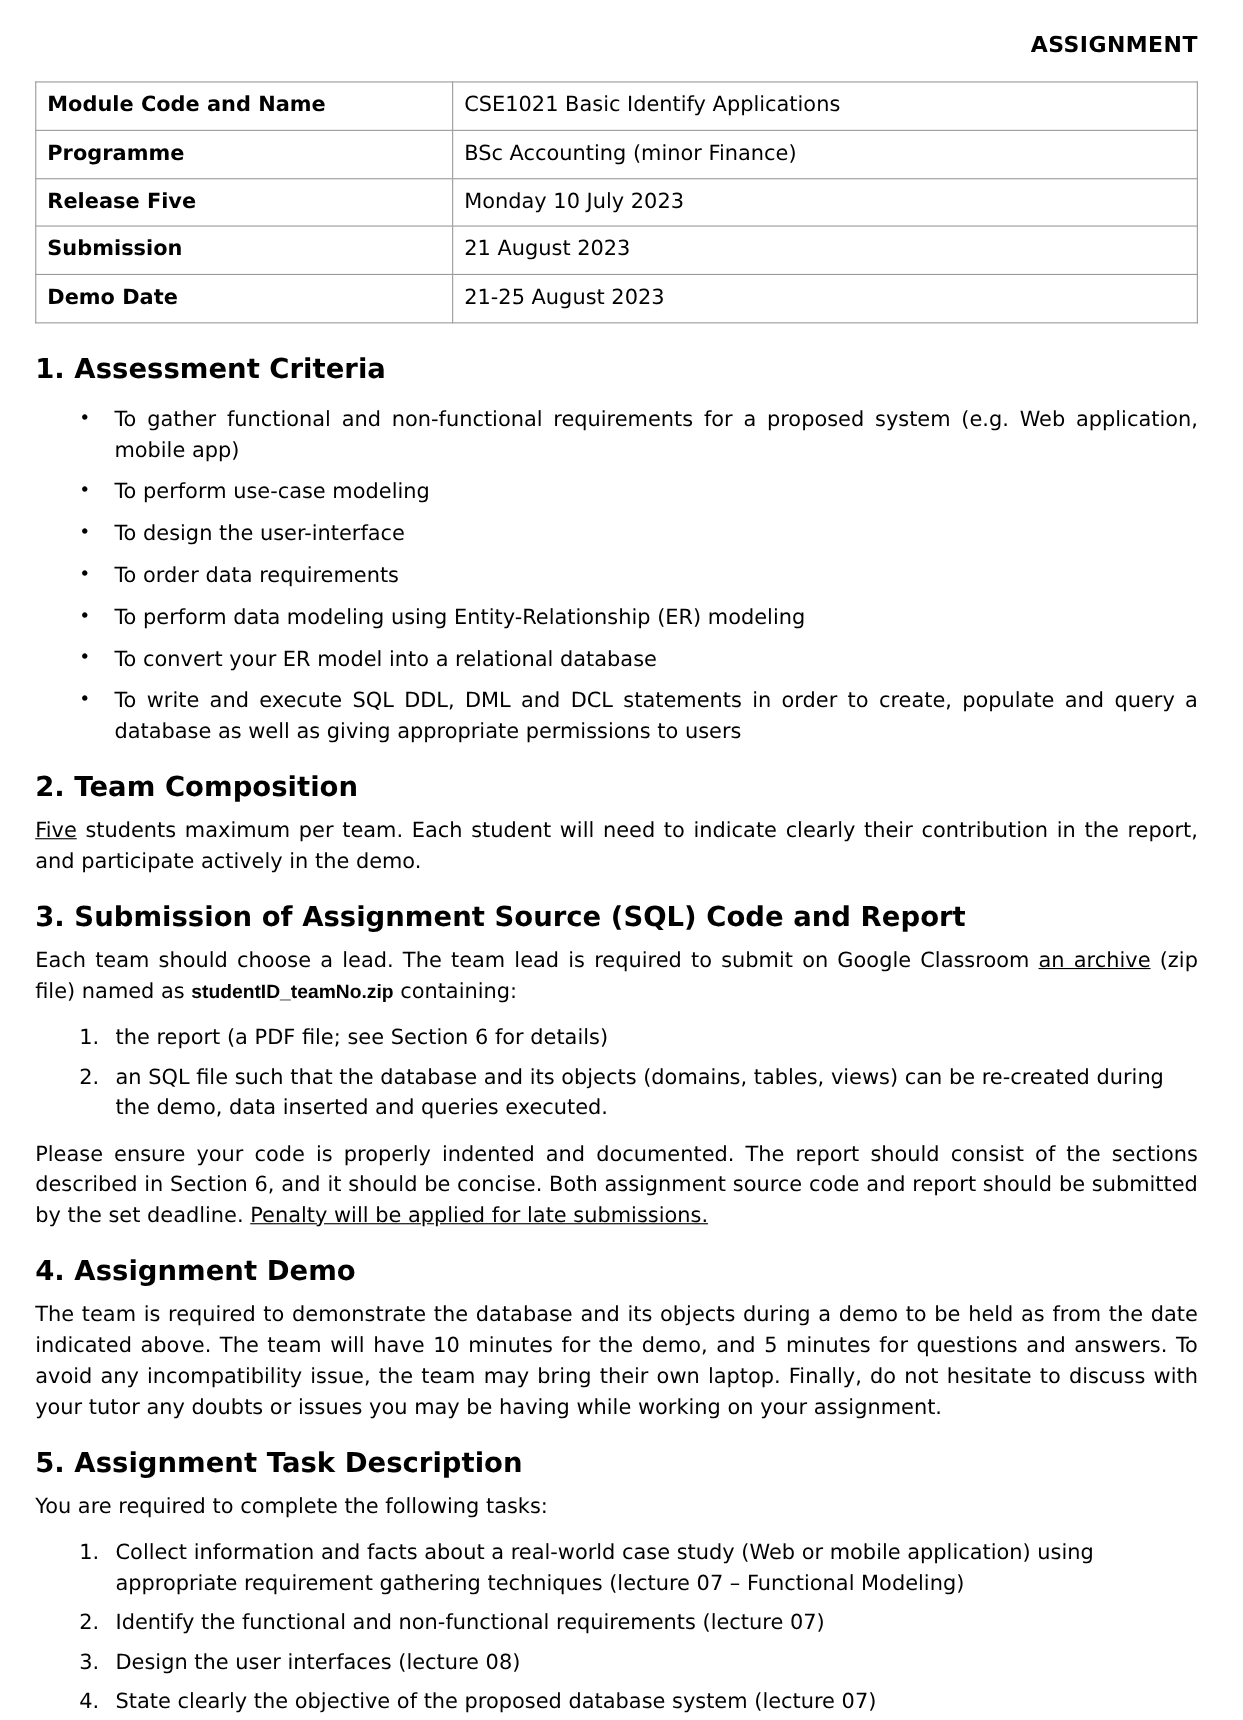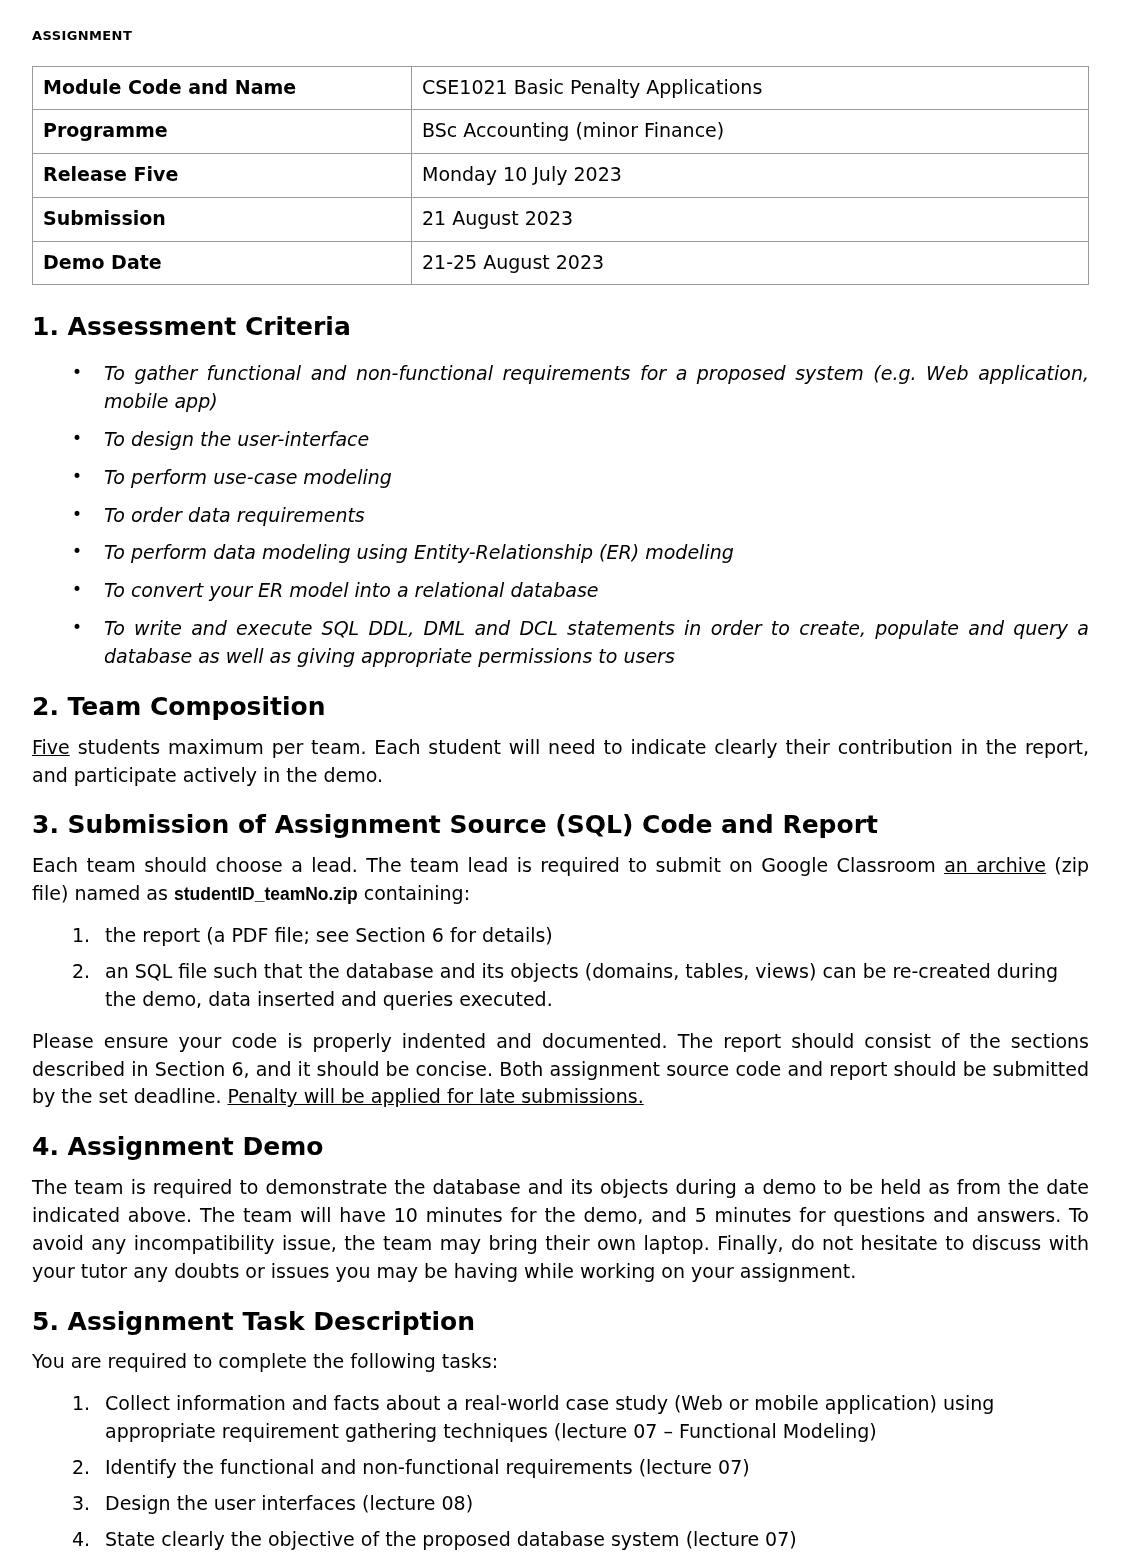--- a/index.html
+++ b/index.html
@@ -24,22 +24,22 @@
   }
   .content {
     position: absolute;
     left: 32px;
     top: 28px;
     width: 1057px;
   }
 
   
   .doc-title {
-    text-align: left;
-    font-size: 13px;
+    text-align: right;
+    font-size: 20px;
     font-weight: bold;
     letter-spacing: 0.4px;
     margin: 0 0 22px 0;
     line-height: 1.2;
   }
 
   
   table.info-table {
     border-collapse: collapse;
     width: 1057px;
@@ -84,21 +84,20 @@
   }
   p.para.last-left {
     text-align: left;
   }
 
   
   ul.bullets {
     list-style: none;
     margin: 16px 0 14px 0;
     padding: 0;
-    font-style: italic;
   }
   ul.bullets > li {
     position: relative;
     padding-left: 72px;
     font-size: 19px;
     line-height: 1.47;
     margin-bottom: 10px;
     text-align: justify;
     text-justify: inter-word;
   }
@@ -149,21 +148,21 @@
 
 <div class="page">
   <div class="content">
 
     <div class="doc-title">ASSIGNMENT</div>
 
     <table class="info-table">
       <tbody>
         <tr>
           <td class="label">Module Code and Name</td>
-          <td class="value">CSE1021 Basic Penalty Applications</td>
+          <td class="value">CSE1021 Basic Identify Applications</td>
         </tr>
         <tr>
           <td class="label">Programme</td>
           <td class="value">BSc Accounting (minor Finance)</td>
         </tr>
         <tr>
           <td class="label">Release Five</td>
           <td class="value">Monday 10 July 2023</td>
         </tr>
         <tr>
@@ -173,22 +172,22 @@
         <tr>
           <td class="label">Demo Date</td>
           <td class="value">21-25 August 2023</td>
         </tr>
       </tbody>
     </table>
 
     <h2 class="section-heading">1. Assessment Criteria</h2>
     <ul class="bullets">
       <li>To gather functional and non-functional requirements for a proposed system (e.g. Web application, mobile app)</li>
+      <li>To perform use-case modeling</li>
       <li>To design the user-interface</li>
-      <li>To perform use-case modeling</li>
       <li>To order data requirements</li>
       <li>To perform data modeling using Entity-Relationship (ER) modeling</li>
       <li>To convert your ER model into a relational database</li>
       <li>To write and execute SQL DDL, DML and DCL statements in order to create, populate and query a database as well as giving appropriate permissions to users</li>
     </ul>
 
     <h2 class="section-heading spaced">2.  Team Composition</h2>
     <p class="para"><span class="bu">Five</span><span> students maximum per team. Each student will need to indicate clearly their contribution in the report, and participate actively in the demo.</span></p>
 
     <h2 class="section-heading spaced">3. Submission of Assignment Source (SQL) Code and Report</h2>

